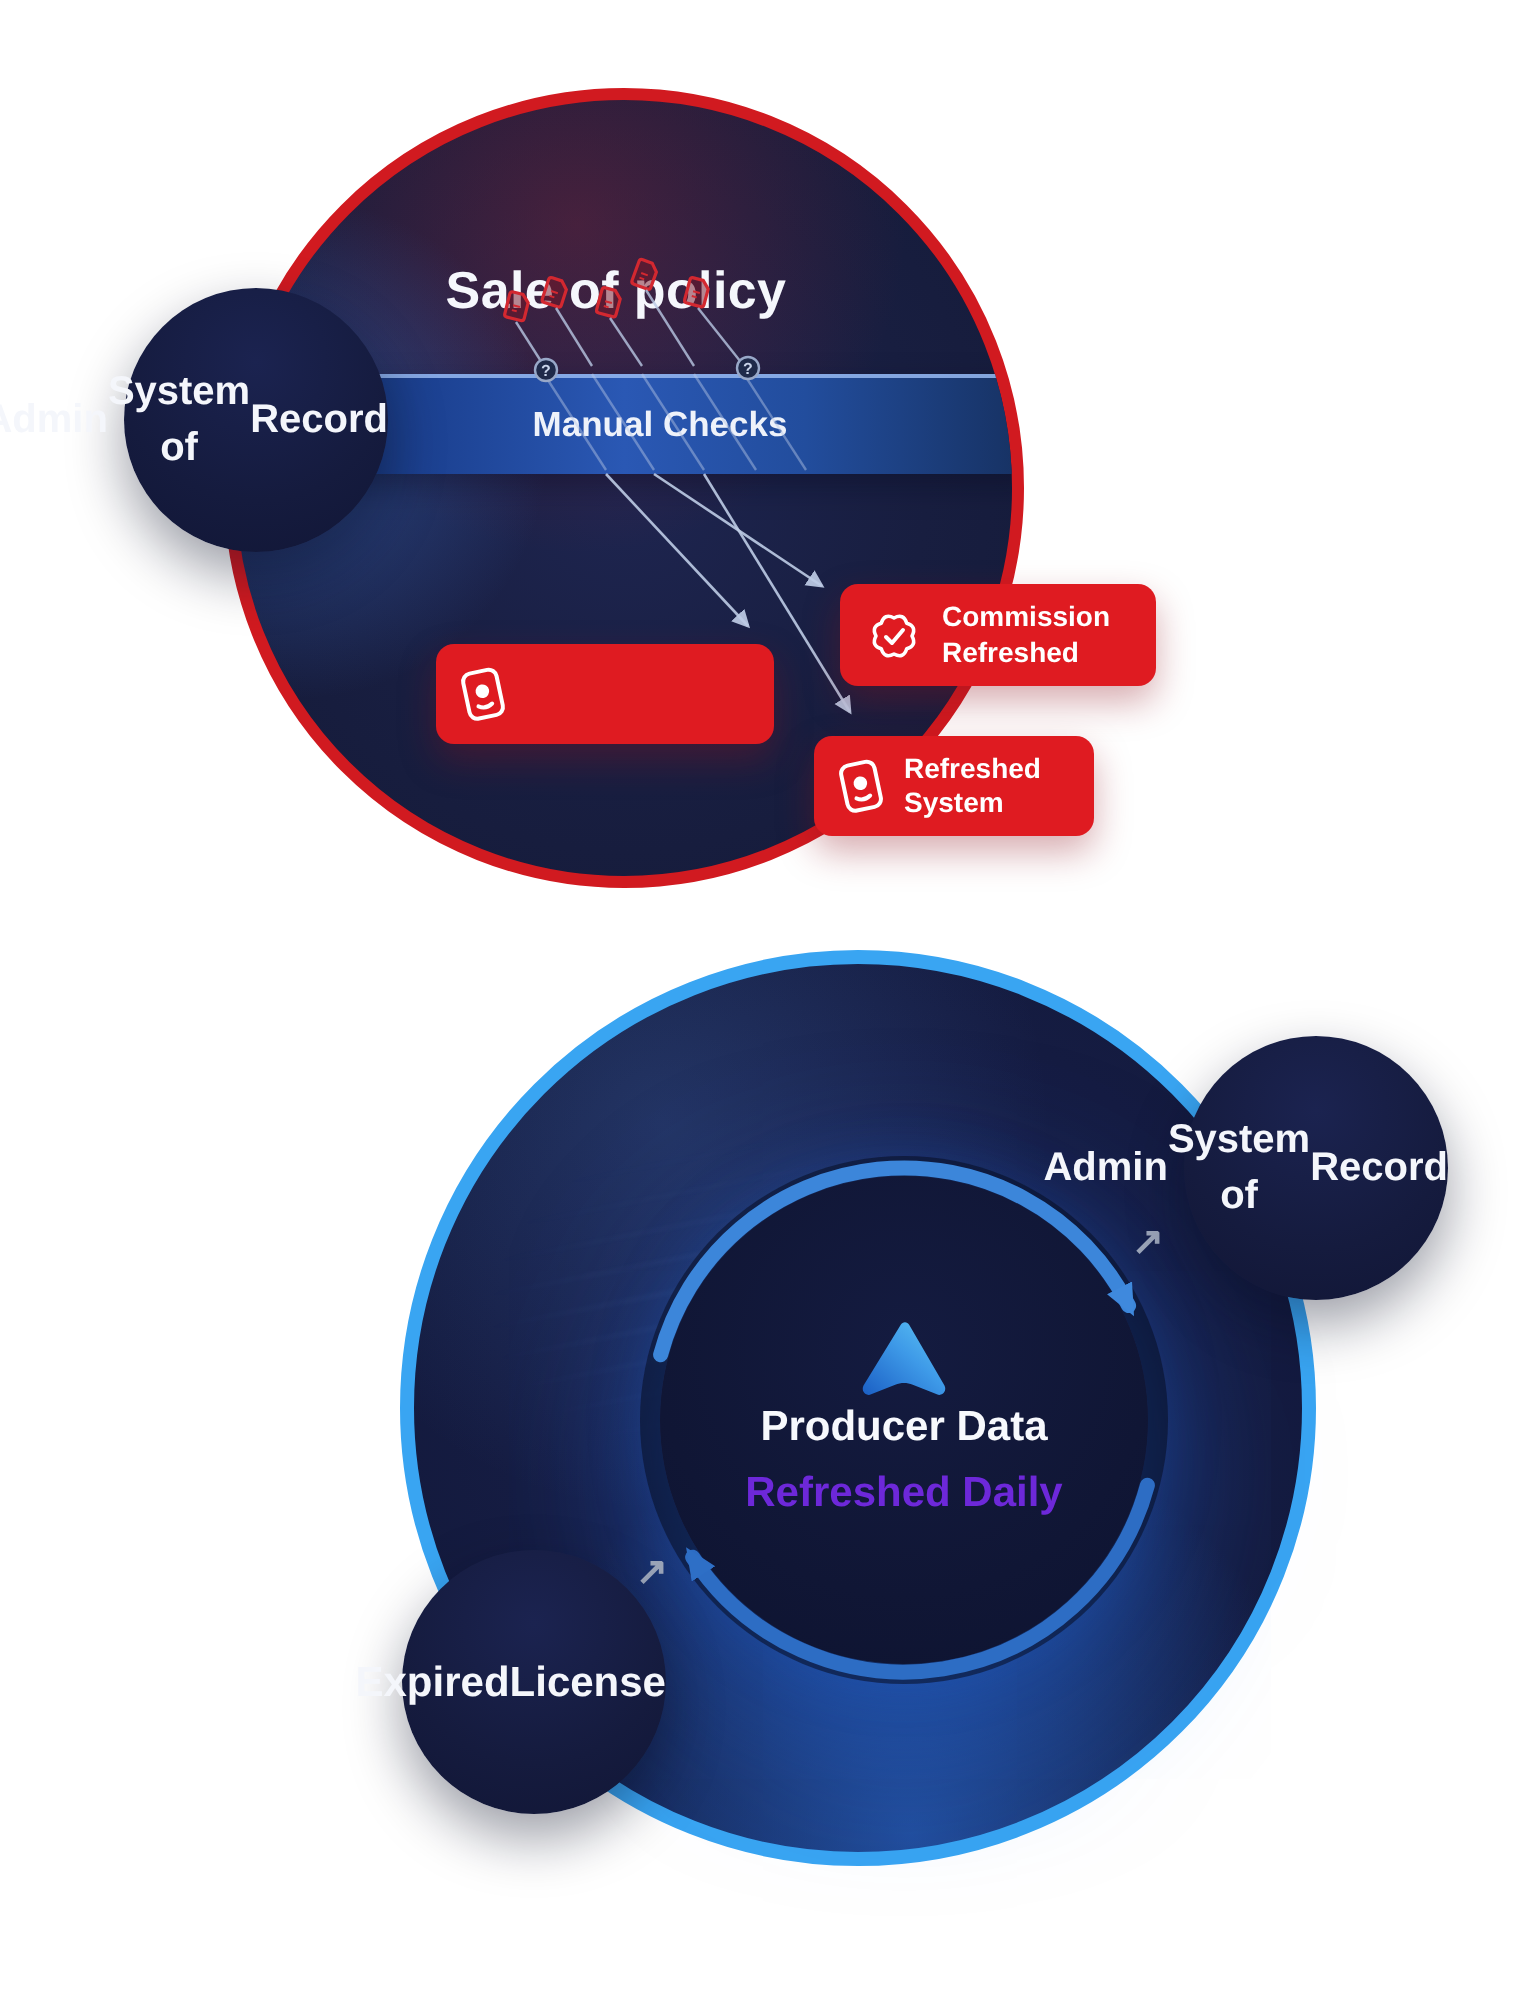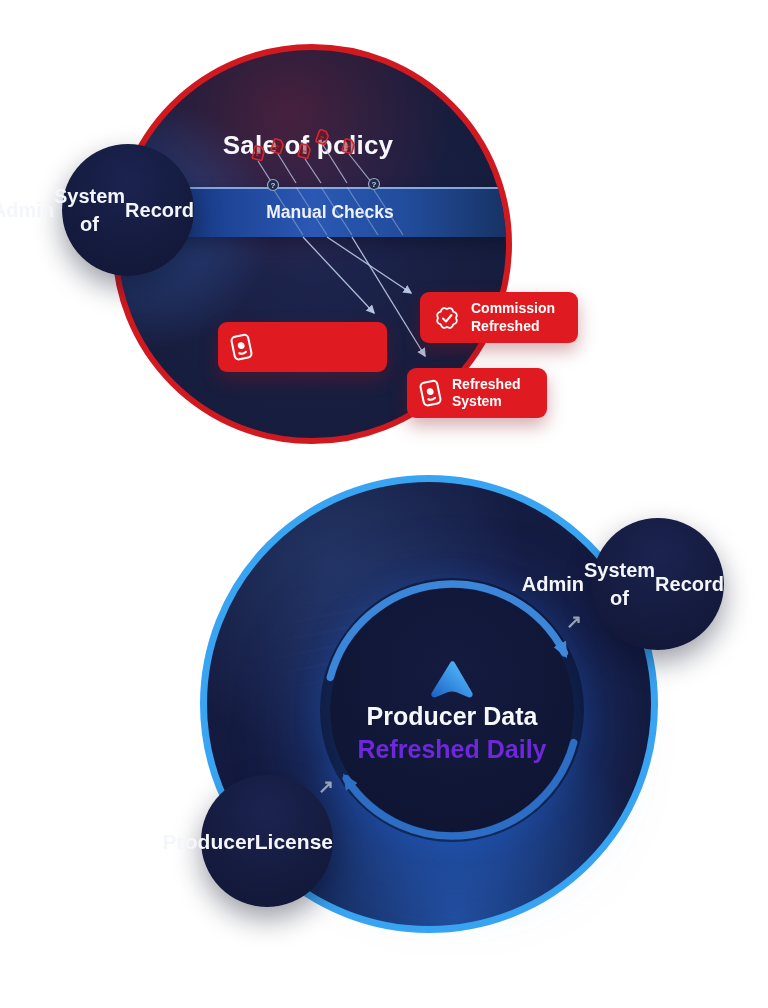--- a/index.html
+++ b/index.html
@@ -69,21 +69,21 @@
   .inner-circle{
     position:absolute;left:330px;top:588px;width:244px;height:244px;border-radius:50%;
     background:radial-gradient(circle at 50% 35%, #141b40 0%, #101635 62%, #0d1330 100%);
     box-shadow:0 0 0 10px rgba(8,13,33,0.55), 0 26px 80px 8px rgba(35,110,230,0.50), 0 0 34px rgba(25,85,190,0.35);
     z-index:2;
   }
   .ring-svg{position:absolute;left:200px;top:475px;width:458px;height:458px;z-index:3;pointer-events:none;}
   .logo-box{position:absolute;left:429px;top:659px;width:46px;height:42px;z-index:4;}
   .center-title,.center-subtitle{
     position:absolute;left:302px;width:300px;text-align:center;z-index:4;
-    font-weight:700;font-size:25px;margin:0;
+    font-weight:700;font-size:21px;margin:0;
   }
   .center-title{top:702px;color:#f7f9fd;}
   .center-subtitle{top:735px;color:#6d28d9;}
   .admin-bottom{left:592px;top:518px;}
   .badge-producer{left:201px;top:775px;}
   .mini-arrow{
     position:absolute;color:#9aa4b8;font-size:19px;font-weight:700;z-index:5;line-height:1;
   }
   .mini-arrow-admin{left:566px;top:612px;}
   .mini-arrow-producer{left:318px;top:777px;}
@@ -239,21 +239,21 @@
     <h3 class="center-title">Producer Data</h3>
     <h3 class="center-subtitle">Refreshed Daily</h3>
 
     <div class="badge-circle admin-bottom">
       <div class="bline">Admin</div>
       <div class="bline">System of</div>
       <div class="bline">Record</div>
     </div>
 
     <div class="badge-circle badge-producer">
-      <div class="bline">Producer</div>
+      <div class="bline">Expired</div>
       <div class="bline">License</div>
     </div>
 
     <span class="mini-arrow mini-arrow-admin">↗</span>
     <span class="mini-arrow mini-arrow-producer">↗</span>
   </section>
 
 </div>
 
 </body></html>

